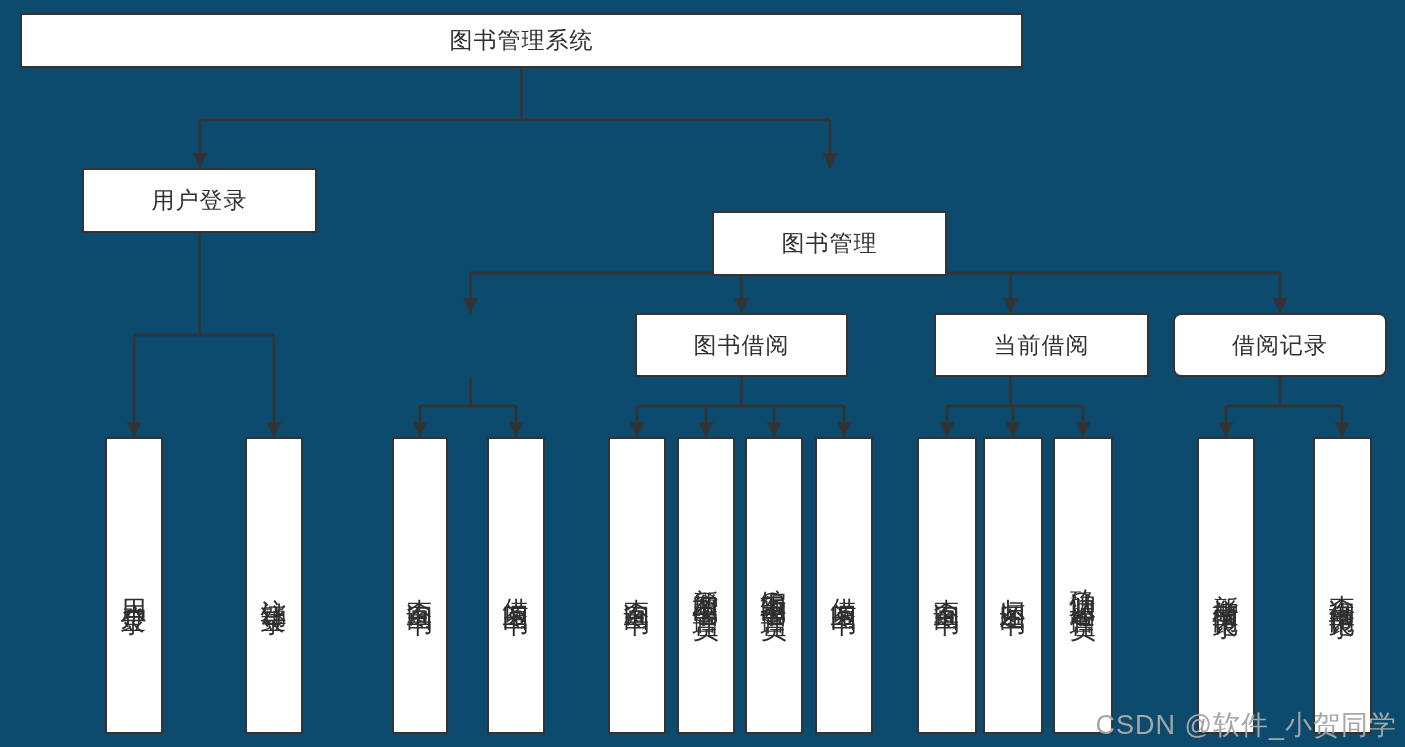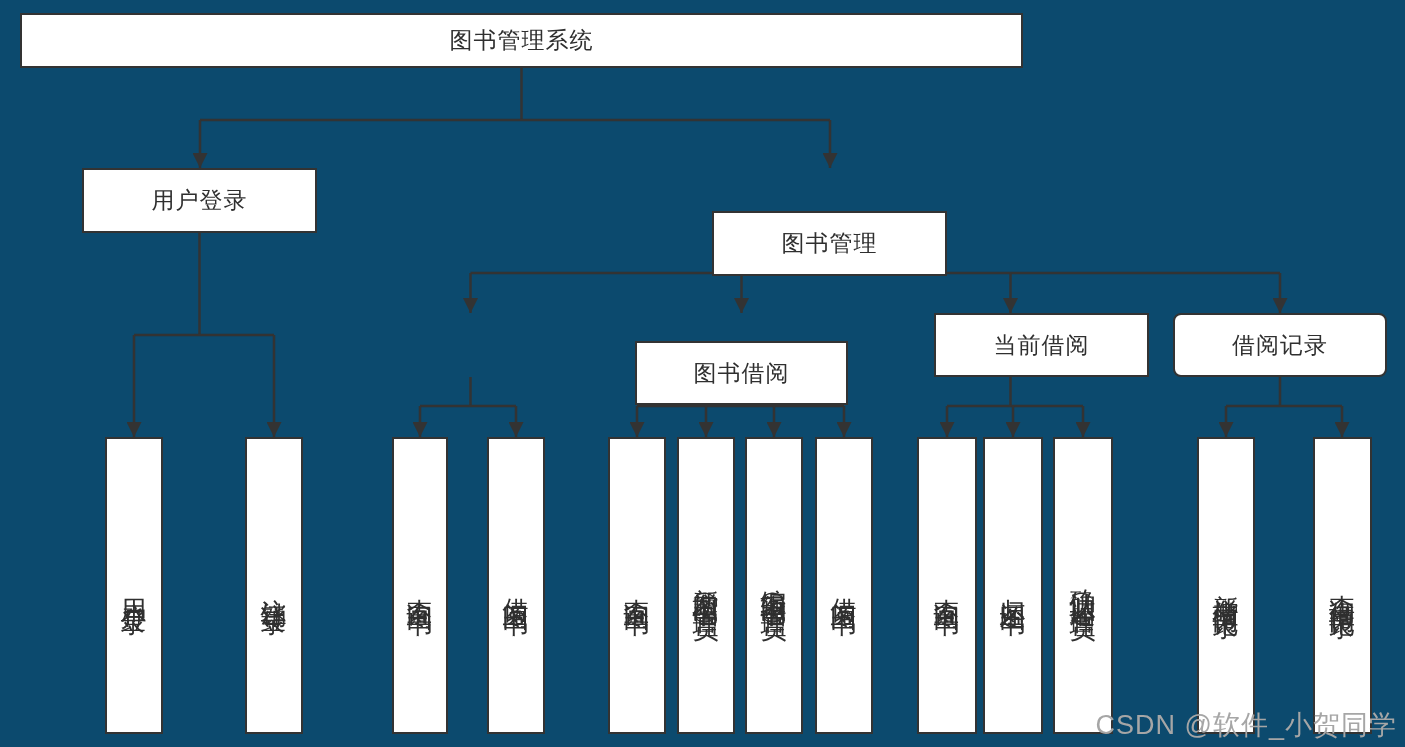--- a/index.html
+++ b/index.html
@@ -80,21 +80,21 @@
       <path d="M1226 406 V437" marker-end="url(#arrow)"></path>
       <path d="M1342 406 V437" marker-end="url(#arrow)"></path>
     </g>
   </svg>
 
   <div class="box hbox" style="left:20px; top:13px; width:1003px; height:55px;">图书管理系统</div>
 
   <div class="box hbox" style="left:82px; top:168px; width:235px; height:65px;">用户登录</div>
   <div class="box hbox" style="left:712px; top:168px; width:235px; height:65px;margin-top:43px;">图书管理</div>
 
-  <div class="box hbox" style="left:635px; top:313px; width:213px; height:64px;margin-top:28px;">图书借阅</div>
+  <div class="box hbox" style="left:635px; top:313px; width:213px; height:64px;">图书借阅</div>
   <div class="box hbox" style="left:903px; top:313px; width:215px; height:64px;margin-left:31px;">当前借阅</div>
   <div class="box hbox" style="left:1173px; top:313px; width:214px; height:64px;border-radius:8px;">借阅记录</div>
 
   <div class="box vbox" style="left:105px; top:437px; width:58px; height:297px;">
     <span>用户登录</span>
   </div>
   <div class="box vbox" style="left:245px; top:437px; width:58px; height:297px;">
     <span>注销登录</span>
   </div>
 

